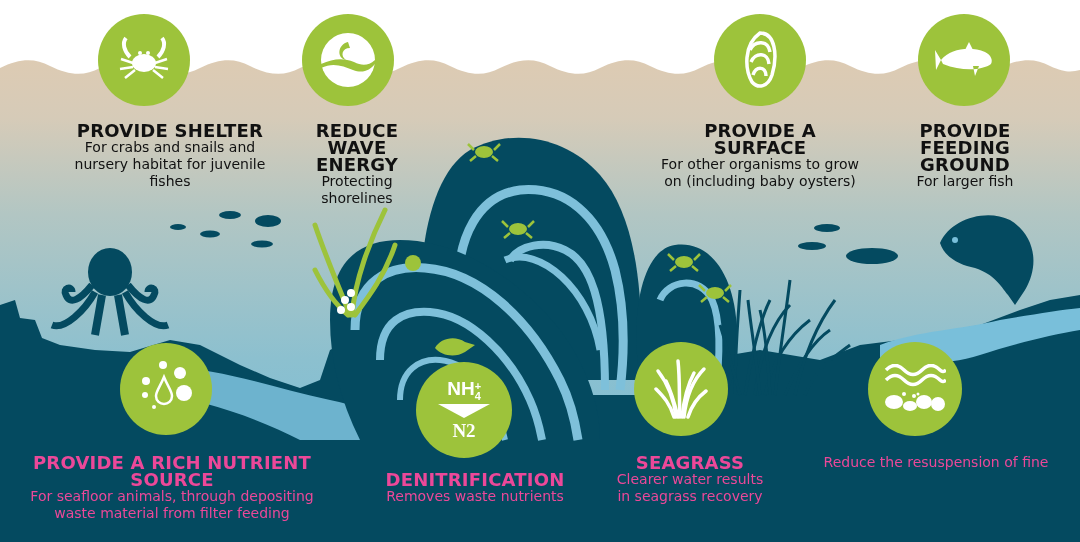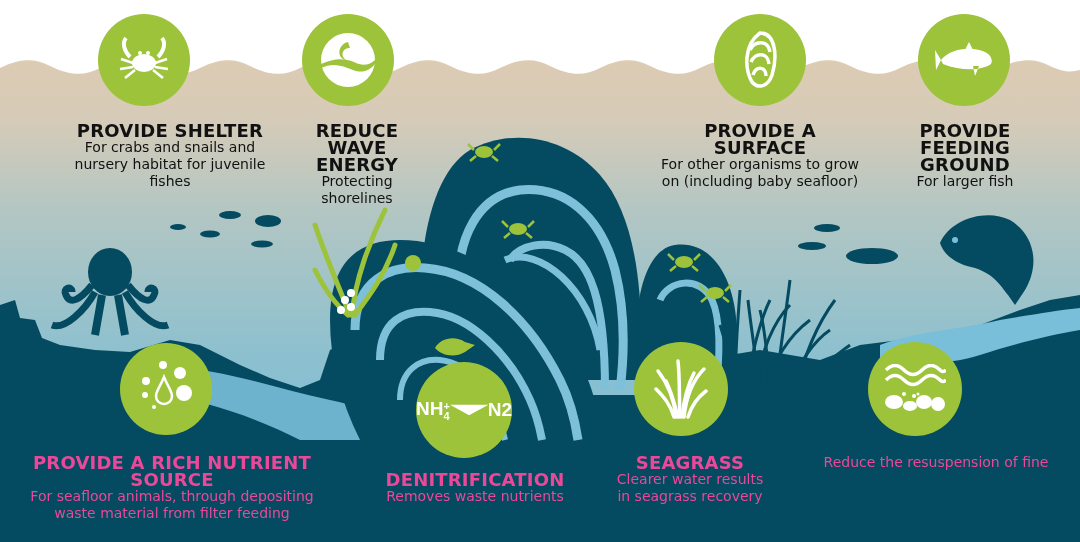--- a/index.html
+++ b/index.html
@@ -158,45 +158,45 @@
   </div>
   <div class="label dark" style="left:284px;top:122px;width:146px;">
     <span class="ttl">REDUCE WAVE</span>
     <span class="ttl">ENERGY</span>
     <span class="desc">Protecting</span>
     <span class="desc">shorelines</span>
   </div>
   <div class="label dark" style="left:660px;top:122px;width:200px;">
     <span class="ttl">PROVIDE A SURFACE</span>
     <span class="desc">For other organisms to grow</span>
-    <span class="desc">on (including baby seafloor)</span>
+    <span class="desc">on (including baby oysters)</span>
   </div>
   <div class="label dark" style="left:890px;top:122px;width:150px;">
     <span class="ttl">PROVIDE</span>
     <span class="ttl">FEEDING GROUND</span>
     <span class="desc">For larger fish</span>
   </div>
 
   <div class="circle" style="left:120px;top:343px;width:92px;height:92px;">
     <svg width="60" height="60" viewBox="0 0 60 60">
       <circle cx="27" cy="6" r="4" fill="#fff"></circle>
       <circle cx="44" cy="14" r="6" fill="#fff"></circle>
       <circle cx="10" cy="22" r="4" fill="#fff"></circle>
       <circle cx="48" cy="34" r="8" fill="#fff"></circle>
       <circle cx="9" cy="36" r="3" fill="#fff"></circle>
       <circle cx="18" cy="48" r="2" fill="#fff"></circle>
       <path d="M28,18 C24,28 20,32 20,37 C20,42 24,45 28,45 C32,45 36,42 36,37 C36,32 32,28 28,18 Z" fill="none" stroke="#fff" stroke-width="2.5"></path>
     </svg>
   </div>
-  <div class="circle" style="left:416px;top:362px;width:96px;height:96px;flex-direction:row;">
+  <div class="circle" style="left:416px;top:362px;width:96px;height:96px;flex-direction:column;">
     <div class="nh" style="font-size:19px;line-height:20px;"><span>NH</span><span style="position:relative;font-size:11px;"><span style="position:absolute;top:-9px;">+</span><span style="position:relative;top:5px;">4</span></span></div>
     <svg width="52" height="14" viewBox="0 0 52 14" style="margin:3px 0;">
         <path d="M0,0 L52,0 L26,14 Z" fill="#fff"></path>
       </svg>
-    <div class="nh" style="font-size:19px;line-height:20px;">N2</div>
+    <div class="nh" style="font-size:19px;line-height:20px;font-family:Liberation Serif, serif;">N2</div>
   </div>
   <div class="circle" style="left:634px;top:342px;width:94px;height:94px;">
     <svg width="54" height="60" viewBox="0 0 54 60" fill="none" stroke="#fff" stroke-width="3.5" stroke-linecap="round">
       <path d="M22,58 C20,40 14,25 4,12"></path>
       <path d="M26,58 C25,40 26,20 24,2"></path>
       <path d="M30,58 C32,40 38,22 50,10"></path>
       <path d="M20,58 C16,45 10,38 2,30"></path>
       <path d="M34,58 C38,45 44,38 52,32"></path>
       <path d="M28,58 C30,40 34,25 40,14"></path>
       <path d="M24,58 C20,42 16,30 12,22"></path>

